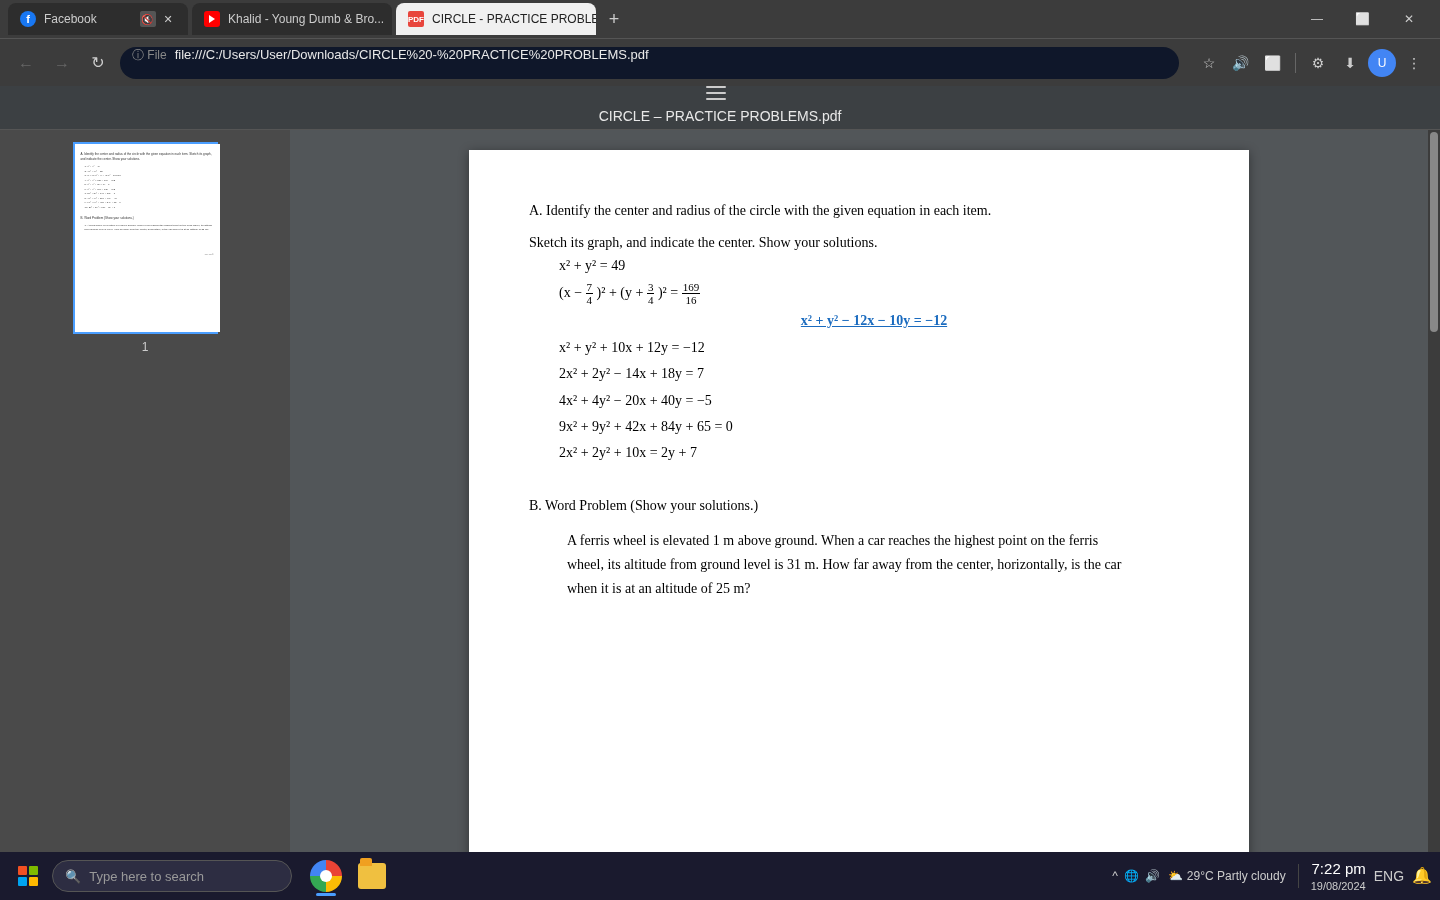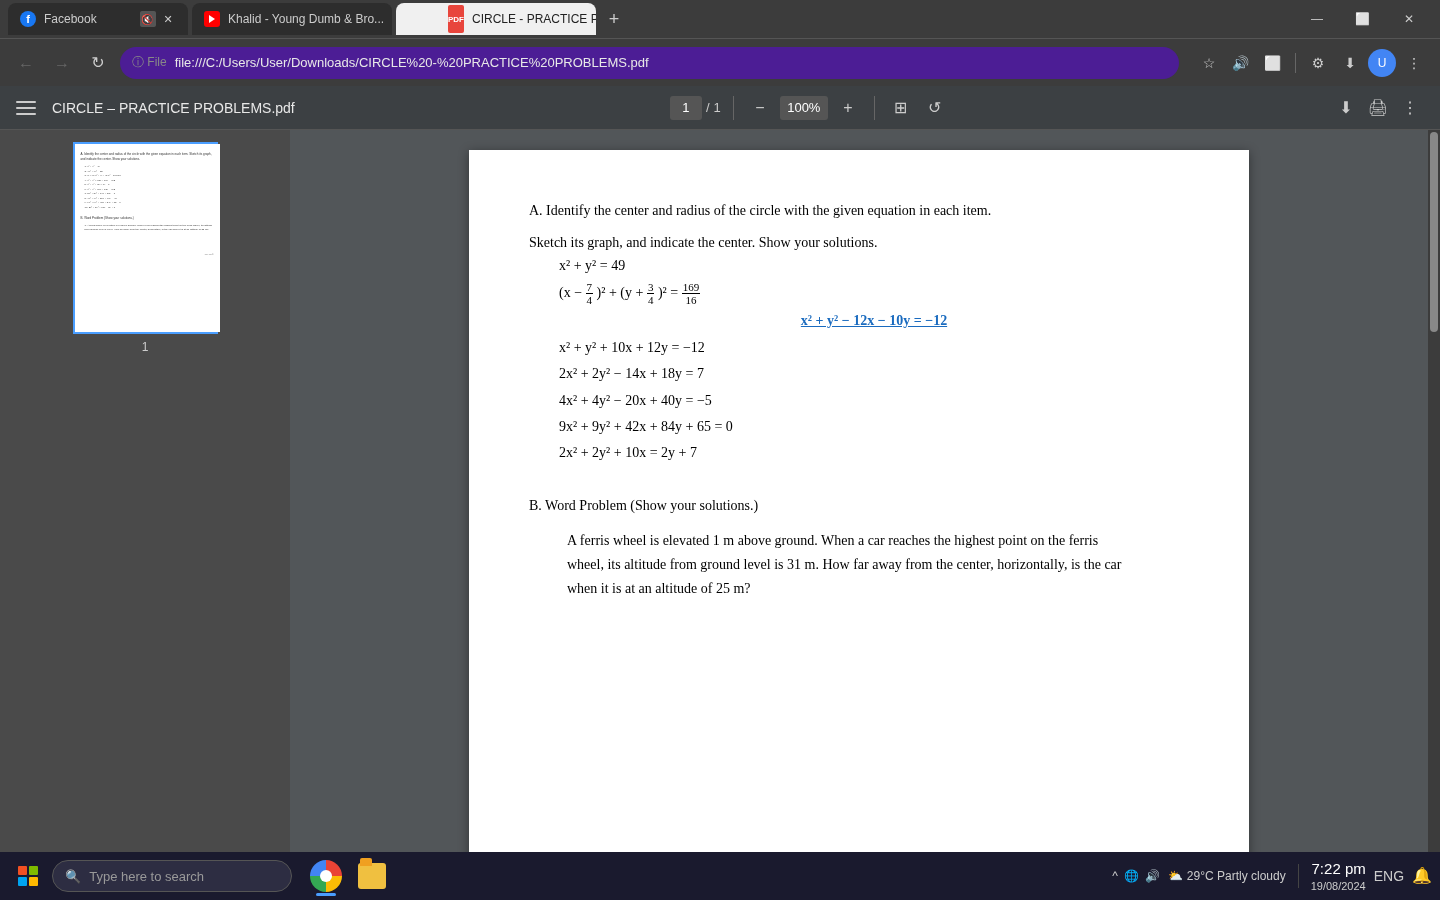--- a/index.html
+++ b/index.html
@@ -91,24 +91,24 @@
       align-items: center;
       justify-content: center;
       color: #ccc;
       font-size: 16px;
       cursor: pointer;
     }
     .nav-btn.disabled { color: #666; cursor: default; }
     .url-bar {
       flex: 1;
       height: 32px;
-      background: #4c1d95;
+      background: #0f172a;
       border-radius: 16px;
       display: flex;
-      align-items: center;
+      align-items: flex-start;
       padding: 0 12px;
       gap: 8px;
       color: #e8e8e8;
       font-size: 13px;
     }
     .url-bar-icon { color: #888; font-size: 12px; }
     .address-actions {
       display: flex;
       align-items: center;
       gap: 4px;
@@ -128,20 +128,21 @@
 
     
     .pdf-toolbar {
       height: 44px;
       background: #3c4043;
       display: flex;
       align-items: center;
       padding: 0 16px;
       gap: 8px;
       border-bottom: 1px solid #555;
+      flex-direction: column;
     }
     .hamburger-btn {
       width: 28px;
       height: 28px;
       display: flex;
       flex-direction: column;
       justify-content: center;
       gap: 4px;
       cursor: pointer;
     }
@@ -456,31 +457,30 @@
       flex-shrink: 0;
     }
     .yt-icon::after {
       content: '';
       border-left: 6px solid white;
       border-top: 4px solid transparent;
       border-bottom: 4px solid transparent;
     }
     .pdf-tab-icon {
       width: 16px;
-      height: 28px;
+      height: 16px;
       background: #e8453c;
       border-radius: 2px;
       display: flex;
       align-items: center;
       justify-content: center;
       color: white;
       font-size: 8px;
       font-weight: bold;
       flex-shrink: 0;
-      margin-left: 40px;
     }
 
     
     .chrome-icon {
       width: 32px;
       height: 32px;
       border-radius: 50%;
       background: conic-gradient(#ea4335 0deg 90deg, #fbbc05 90deg 180deg, #34a853 180deg 270deg, #4285f4 270deg 360deg);
       position: relative;
       display: flex;

